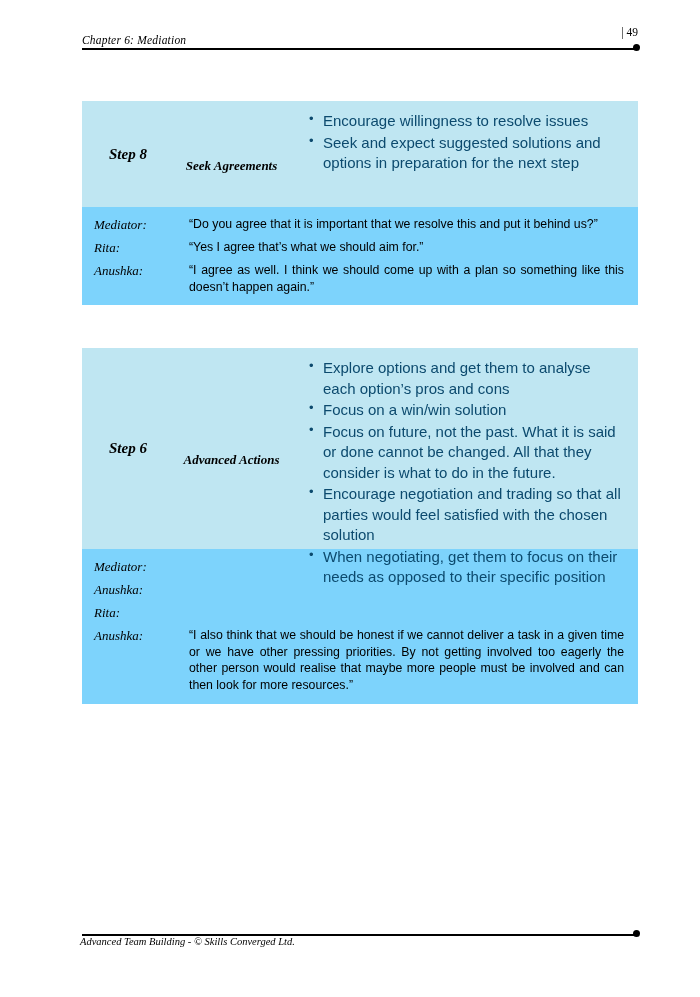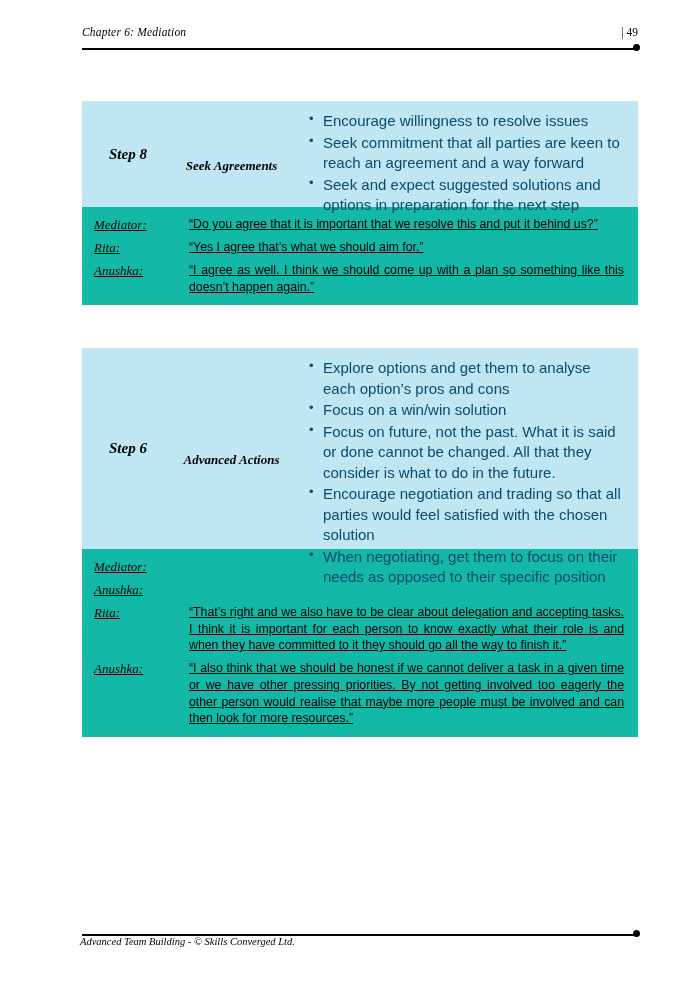--- a/index.html
+++ b/index.html
@@ -28,21 +28,21 @@
   .header {
     position: absolute;
     left: 82px;
     top: 26px;
     width: 556px;
     height: 26px;
   }
   .header-title {
     position: absolute;
     left: 0;
-    top: 0;
+    top: 8px;
     font-family: "Liberation Serif", serif;
     font-style: italic;
     font-size: 11.5px;
     letter-spacing: 0.2px;
     color: #000;
   }
   .header-page {
     position: absolute;
     right: 0;
     top: 0;
@@ -157,24 +157,23 @@
   }
   .step-bullets li::before {
     content: "\2022";
     position: absolute;
     left: 0;
     top: -1px;
     font-size: 13px;
   }
 
   .dialog {
-    background: #14b8a6;
+    background: #7dd3fc;
     box-sizing: border-box;
     padding: 9px 12px 10px 12px;
-    text-decoration: underline;
   }
   .dialog-row {
     display: flex;
     align-items: flex-start;
     margin-bottom: 6px;
   }
   .dialog-row:last-child { margin-bottom: 0; }
   .speaker {
     flex: 0 0 95px;
     width: 95px;
@@ -212,21 +211,20 @@
   <div class="header-rule"></div>
   <div class="header-dot"></div>
 
   <div class="block block-5">
     <div class="step-head">
       <div class="step-label">Step 8</div>
       <div class="step-name">Seek Agreements</div>
       <div class="step-bullets">
         <ul>
           <li>Encourage willingness to resolve issues</li>
-          <li>Seek commitment that all parties are keen to reach an agreement and a way forward</li>
           <li>Seek and expect suggested solutions and options in preparation for the next step</li>
         </ul>
       </div>
     </div>
     <div class="dialog">
       <div class="dialog-row">
         <div class="speaker">Mediator:</div>
         <div class="line">“Do you agree that it is important that we resolve this and put it behind us?”</div>
       </div>
       <div class="dialog-row">
@@ -256,21 +254,20 @@
     </div>
     <div class="dialog">
       <div class="dialog-row">
         <div class="speaker">Mediator:</div>
       </div>
       <div class="dialog-row">
         <div class="speaker">Anushka:</div>
       </div>
       <div class="dialog-row">
         <div class="speaker">Rita:</div>
-        <div class="line">“That’s right and we also have to be clear about delegation and accepting tasks. I think it is important for each person to know exactly what their role is and when they have committed to it they should go all the way to finish it.”</div>
       </div>
       <div class="dialog-row">
         <div class="speaker">Anushka:</div>
         <div class="line">“I also think that we should be honest if we cannot deliver a task in a given time or we have other pressing priorities. By not getting involved too eagerly the other person would realise that maybe more people must be involved and can then look for more resources.”</div>
       </div>
     </div>
   </div>
 
   <div class="footer-rule"></div>
   <div class="footer-dot"></div>

